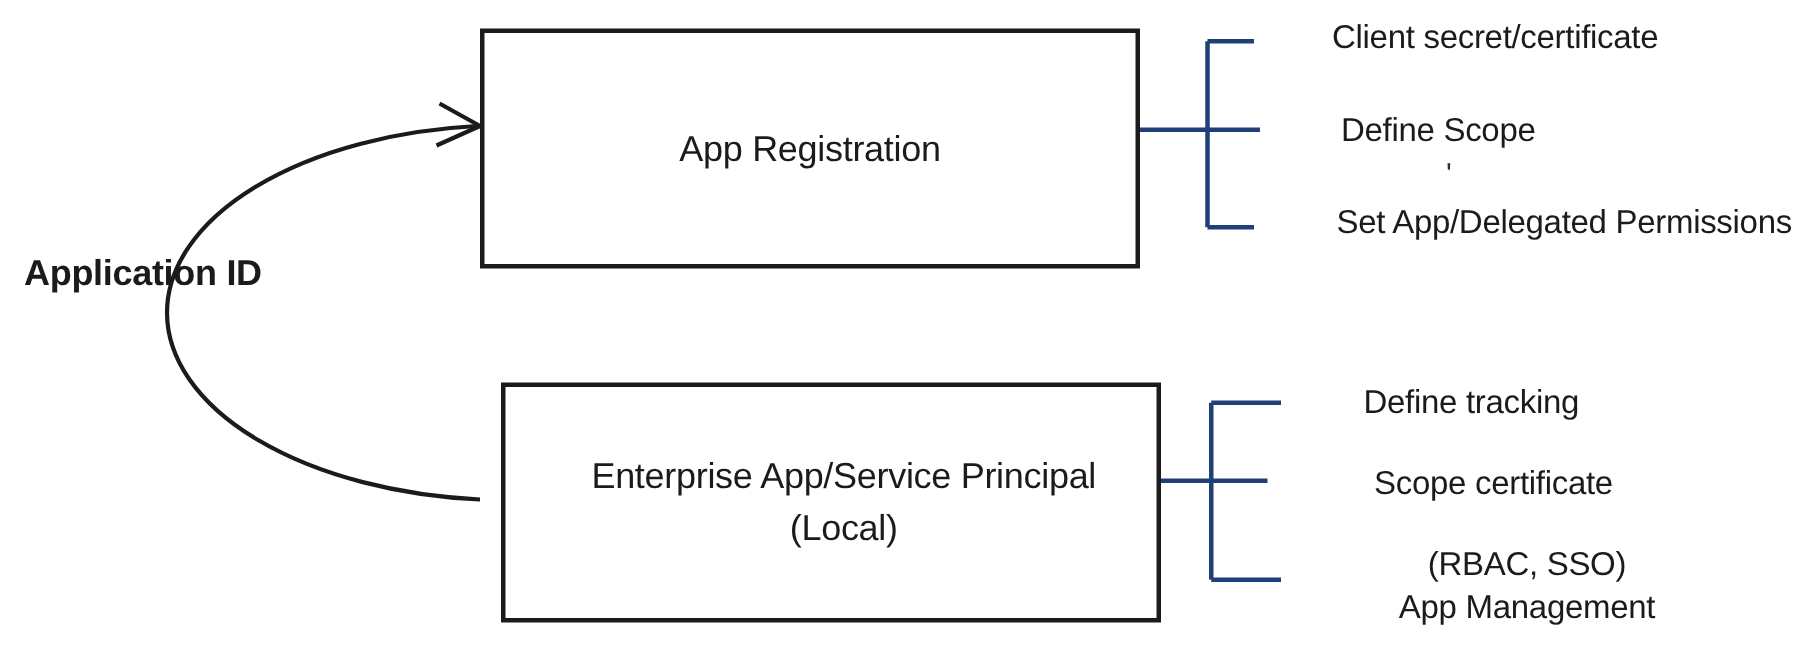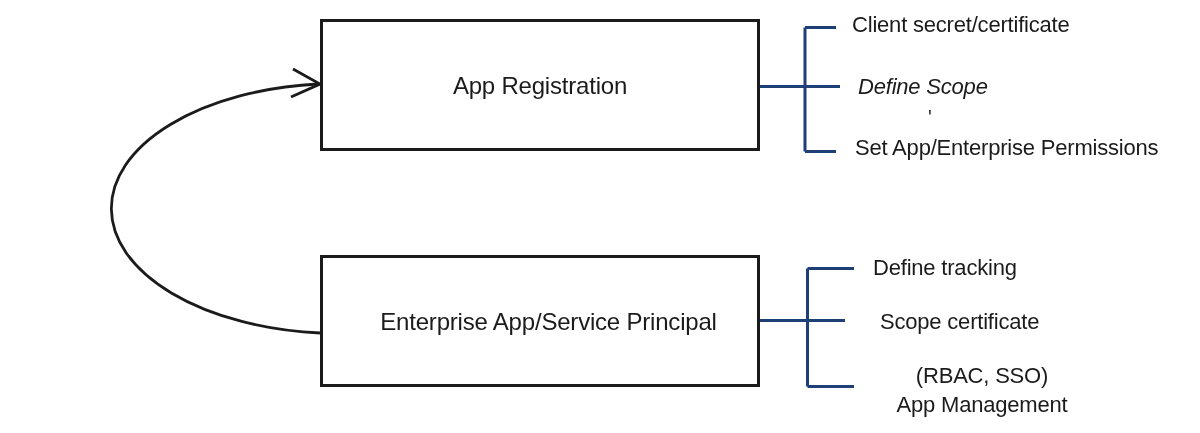--- a/index.html
+++ b/index.html
@@ -13,31 +13,31 @@
     color: #1b1b1b;
   }
   .lines { position: absolute; left: 0; top: 0; }
   .lines path { fill: none; stroke-width: 3; }
   .lines path.thin { stroke-width: 2.8; }
 
   .box {
     position: absolute;
     box-sizing: border-box;
     width: 440px;
-    height: 132px;
+    height: 160px;
     border: 3px solid #1b1b1b;
     background: #ffffff;
     display: flex;
     flex-direction: column;
     align-items: center;
     justify-content: center;
     text-align: center;
   }
   .box-top { left: 320px; top: 19px; }
-  .box-bottom { left: 320px; top: 255px; padding-left: 17px; }
+  .box-bottom { left: 334px; top: 255px; padding-left: 17px; }
   .box-line {
     font-size: 24px;
     line-height: 35px;
     letter-spacing: -0.2px;
     white-space: nowrap;
   }
 
   .app-id {
     position: absolute;
     left: 16px;
@@ -48,23 +48,24 @@
     letter-spacing: -0.2px;
     white-space: nowrap;
   }
 
   .side-label {
     position: absolute;
     transform: translateY(-50%);
     font-size: 22px;
     letter-spacing: -0.2px;
     white-space: nowrap;
+    margin-left: 36px;
   }
   .t1 { left: 852px; top: 25px; }
-  .t2 { left: 858px; top: 87px; font-style: italic; }
+  .t2 { left: 858px; top: 87px; }
   .t3 { left: 855px; top: 148px; }
   .stray { left: 928px; top: 117px; font-size: 20px; color: #2e2e2e; }
   .b1 { left: 873px; top: 268px; }
   .b2 { left: 880px; top: 322px; }
   .b3 {
     left: 982px; top: 390px;
     transform: translate(-50%, -50%);
     text-align: center;
     line-height: 29px;
   }
@@ -87,33 +88,35 @@
     </g>
 
     <g>
       <path d="M 760 320.5 H 845" stroke="#1f3f77"></path>
       <path d="M 807.5 268.5 V 386.5" stroke="#1f3f77"></path>
       <path d="M 807.5 268.5 H 854" stroke="#1f3f77"></path>
       <path d="M 807.5 386.5 H 854" stroke="#1f3f77"></path>
     </g>
   </svg>
 
+  <div class="app-id">Application ID</div>
 
   <div class="box box-top">
     <div class="box-line">App Registration</div>
   </div>
 
   <div class="box box-bottom">
     <div class="box-line">Enterprise App/Service Principal</div>
+    <div class="box-line">(Local)</div>
   </div>
 
   <div class="side-label t1">Client secret/certificate</div>
   <div class="side-label t2">Define Scope</div>
   <div class="side-label stray">'</div>
-  <div class="side-label t3">Set App/Enterprise Permissions</div>
+  <div class="side-label t3">Set App/Delegated Permissions</div>
 
   <div class="side-label b1">Define tracking</div>
   <div class="side-label b2">Scope certificate</div>
   <div class="side-label b3">
     <div>(RBAC, SSO)</div>
     <div>App Management</div>
   </div>
 
 </div>
 

